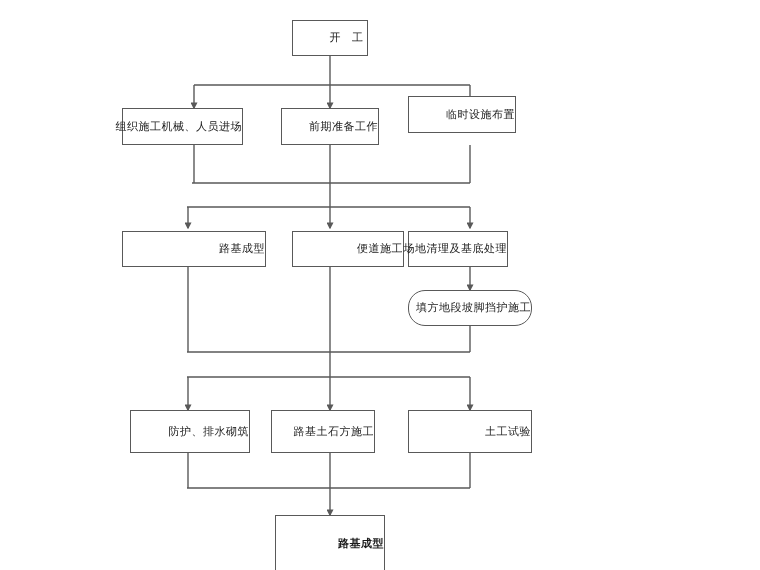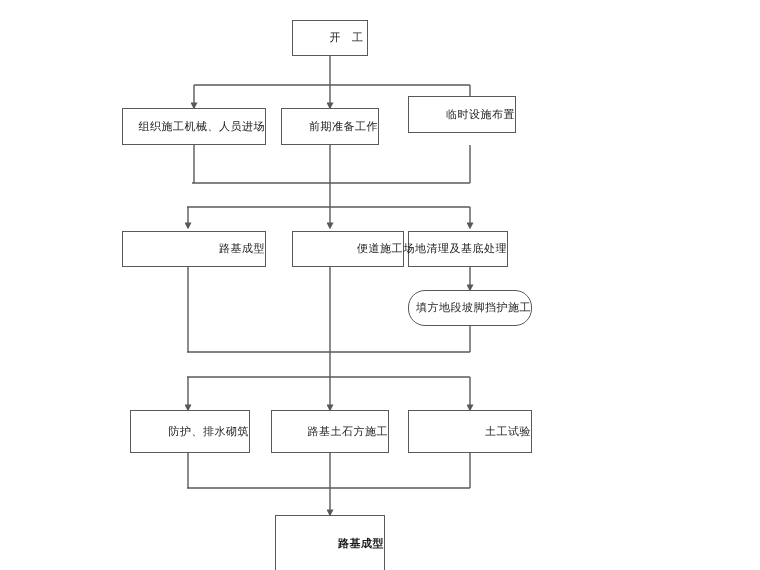--- a/index.html
+++ b/index.html
@@ -100,21 +100,21 @@
 
       <path d="M 330 453 L 330 515" marker-end="url(#arrow)"></path>
 
     </g>
   </svg>
 
   <div class="node start" style="left:292px; top:20px; width:76px; height:36px;">
     <span class="label">开 工</span>
   </div>
 
-  <div class="node" style="left:122px; top:108px; width:144px; height:37px;">
+  <div class="node" style="left:122px; top:108px; width:121px; height:37px;">
     <span class="label">组织施工机械、人员进场</span>
   </div>
   <div class="node" style="left:281px; top:108px; width:98px; height:37px;">
     <span class="label">前期准备工作</span>
   </div>
   <div class="node" style="left:408px; top:96px; width:108px; height:37px;padding-left:6px;">
     <span class="label">临时设施布置</span>
   </div>
 
   <div class="node" style="left:122px; top:231px; width:144px; height:36px;">
@@ -127,21 +127,21 @@
     <span class="label">场地清理及基底处理</span>
   </div>
 
   <div class="node" style="left:408px; top:290px; width:124px; height:36px;border-radius:17px;">
     <span class="label">填方地段坡脚挡护施工</span>
   </div>
 
   <div class="node" style="left:130px; top:410px; width:120px; height:43px;">
     <span class="label">防护、排水砌筑</span>
   </div>
-  <div class="node" style="left:271px; top:410px; width:118px; height:43px;">
+  <div class="node" style="left:271px; top:410px; width:104px; height:43px;">
     <span class="label">路基土石方施工</span>
   </div>
   <div class="node" style="left:408px; top:410px; width:124px; height:43px;">
     <span class="label">土工试验</span>
   </div>
 
   <div class="node" style="left:275px; top:515px; width:110px; height:57px;font-weight:bold;">
     <span class="label">路基成型</span>
   </div>
 

